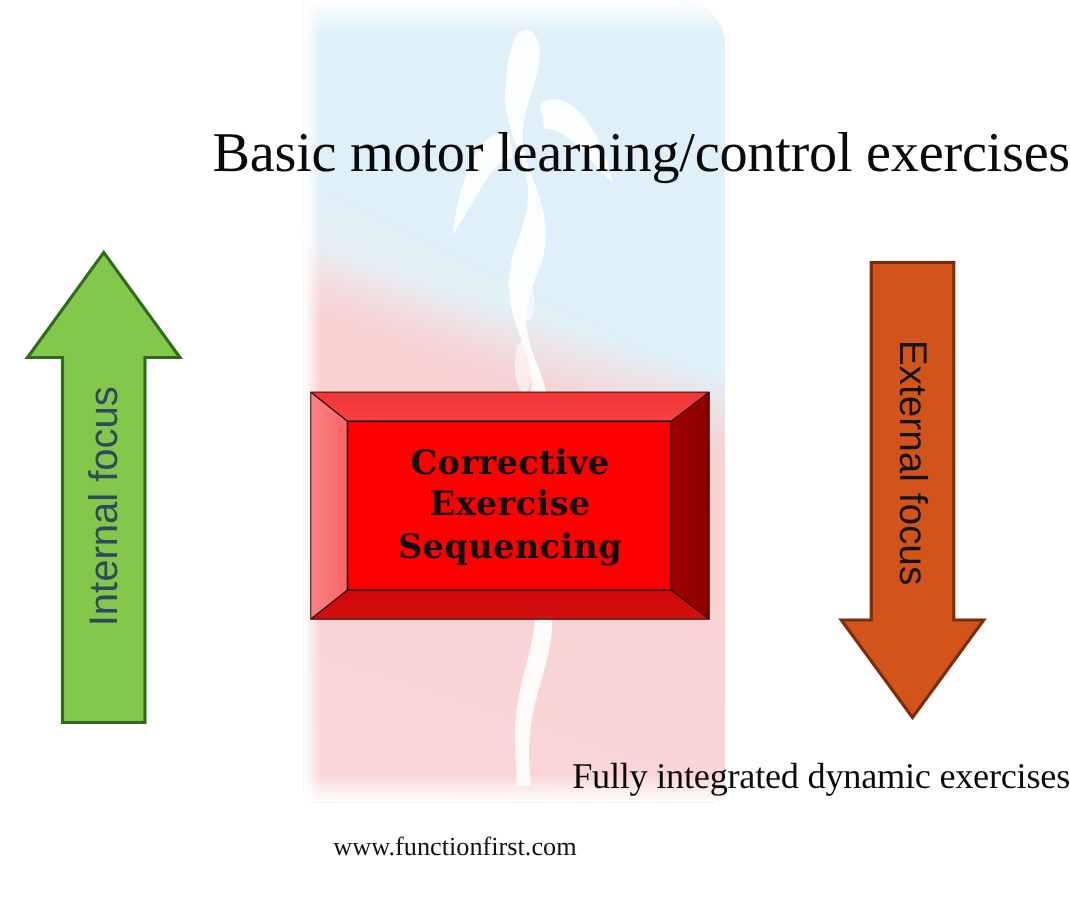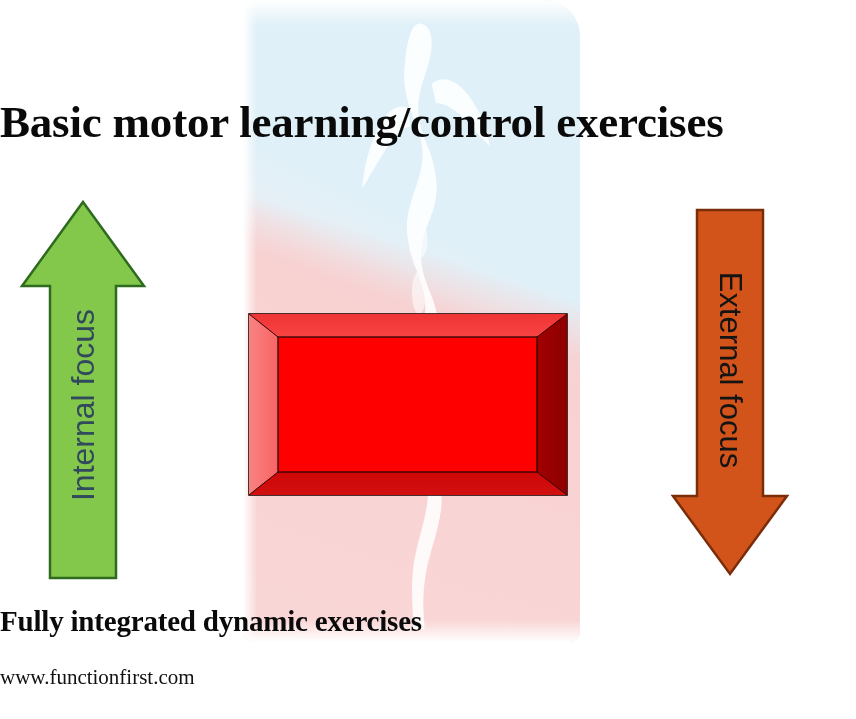--- a/index.html
+++ b/index.html
@@ -64,42 +64,42 @@
     position: absolute;
     left: 0; top: 0; bottom: 0; width: 14px;
     background: linear-gradient(90deg, #ffffff 0%, rgba(255,255,255,0) 100%);
   }
 
   
   .headline {
     position: absolute;
     left: 0;
     width: 856px;
-    text-align: left;
+    text-align: right;
     color: #0a0a0a;
     font-family: "Liberation Serif", serif;
-    font-weight: 700;
+    font-weight: 400;
     white-space: nowrap;
   }
   #title-top {
     top: 96px;
     font-size: 45px;
     letter-spacing: -0.2px;
   }
   #title-bottom {
     top: 605px;
     font-size: 29px;
     letter-spacing: -0.2px;
   }
   #site-url {
     position: absolute;
     left: 0;
     width: 728px;
     top: 665px;
-    text-align: left;
+    text-align: center;
     font-family: "Liberation Serif", serif;
     font-size: 21px;
     color: #111111;
     white-space: nowrap;
   }
 
   
   .arrow-wrap { position: absolute; }
   #arrow-up   { left: 18px;  top: 198px; width: 130px; height: 384px; }
   #arrow-down { left: 669px; top: 206px; width: 122px; height: 372px; }
@@ -236,19 +236,24 @@
       <polygon points="319,1 319,182 289,159 289,24" fill="url(#rightFace)"></polygon>
       <polygon points="1,182 30,159 289,159 319,182" fill="url(#bottomFace)"></polygon>
 
       <rect x="30" y="24" width="259" height="135" fill="#FF0000" stroke="#2a0505" stroke-width="1.3"></rect>
 
       <line x1="1" y1="1" x2="30" y2="24" stroke="#2a0505" stroke-width="1"></line>
       <line x1="319" y1="1" x2="289" y2="24" stroke="#2a0505" stroke-width="1"></line>
       <line x1="1" y1="182" x2="30" y2="159" stroke="#2a0505" stroke-width="1"></line>
       <line x1="319" y1="182" x2="289" y2="159" stroke="#2a0505" stroke-width="1"></line>
     </svg>
+    <div class="box-text">
+      <span>Corrective</span>
+      <span>Exercise</span>
+      <span>Sequencing</span>
+    </div>
   </div>
 
   <div class="headline" id="title-bottom">Fully integrated dynamic exercises</div>
 
   <div id="site-url">www.functionfirst.com</div>
 
 </div>
 
 </body></html>

